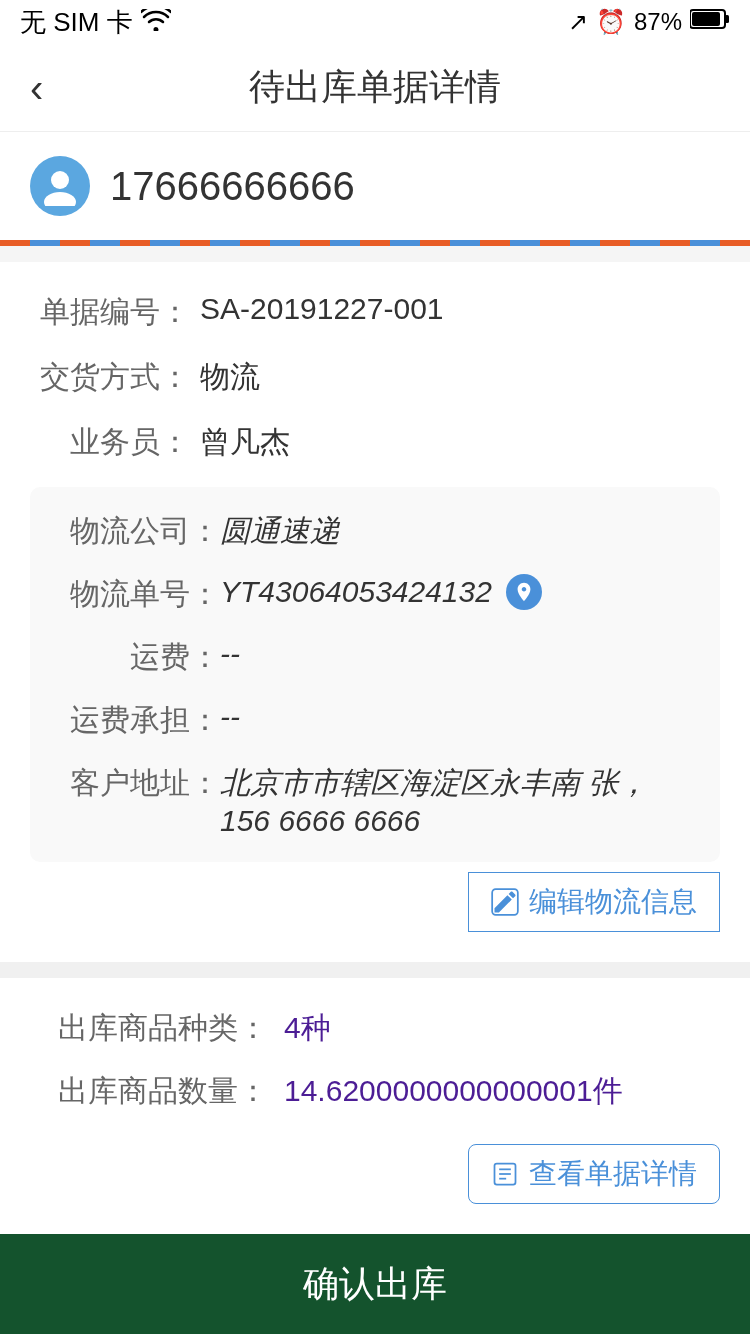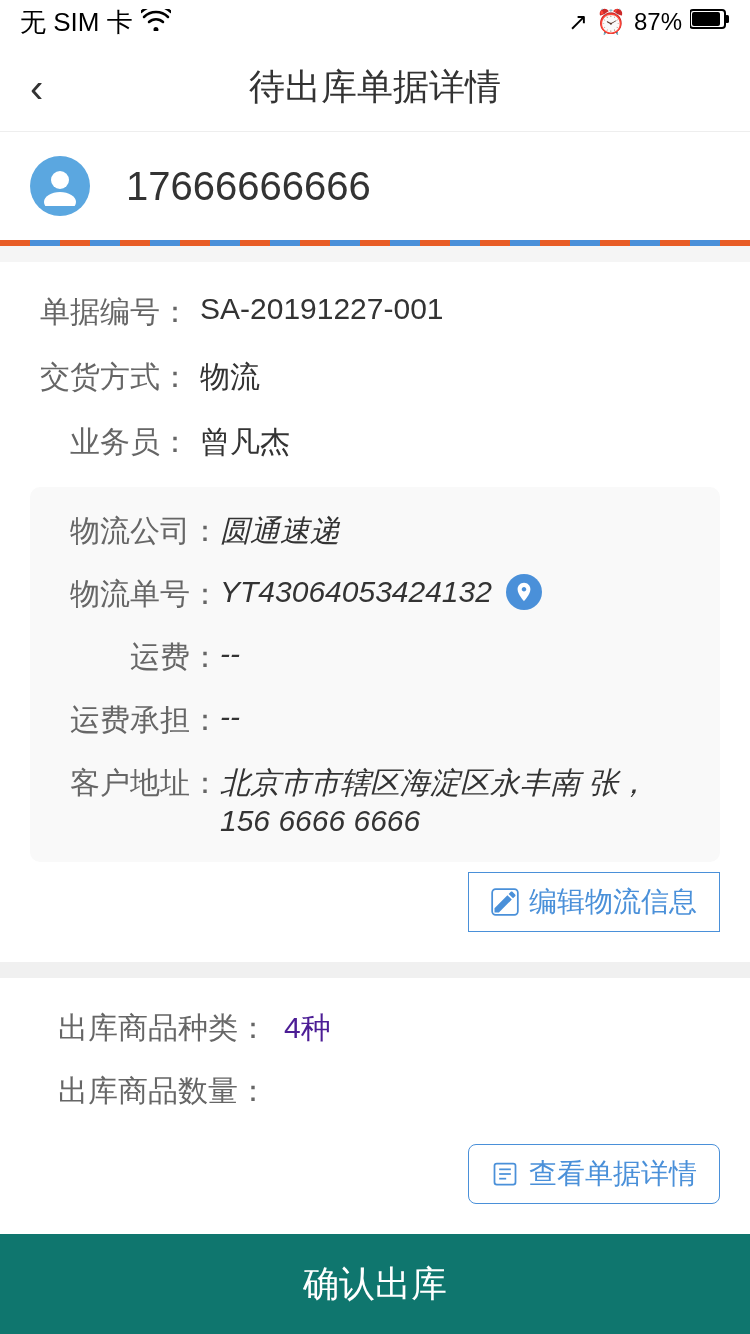--- a/index.html
+++ b/index.html
@@ -75,21 +75,21 @@
         #4a90d9 30px, #4a90d9 60px
       );
     }
 
     
     .user-section {
       background: #fff;
       padding: 24px 30px;
       display: flex;
       align-items: center;
-      gap: 36px;
+      gap: 20px;
     }
     .user-avatar {
       width: 60px;
       height: 60px;
       background: #5ba7e0;
       border-radius: 50%;
       display: flex;
       align-items: center;
       justify-content: center;
       flex-shrink: 0;
@@ -245,21 +245,21 @@
       clear: both;
     }
 
     
     .bottom-btn {
       position: fixed;
       bottom: 0;
       left: 0;
       width: 750px;
       height: 100px;
-      background: #0f766e;
+      background: #14532d;
       display: flex;
       align-items: center;
       justify-content: center;
       font-size: 36px;
       color: #fff;
       font-weight: 500;
       cursor: pointer;
     }
 
     
@@ -370,20 +370,21 @@
 
 <div style="height:16px;background:#f0f0f0;"></div>
 
 <div class="goods-section">
   <div class="goods-row">
     <span class="goods-label">出库商品种类：</span>
     <span class="goods-value">4种</span>
   </div>
   <div class="goods-row">
     <span class="goods-label">出库商品数量：</span>
+    <span class="goods-value">14.6200000000000001件</span>
   </div>
 
   <div class="clearfix">
     <div class="view-btn">
       <svg viewBox="0 0 24 24">
         <rect x="3" y="3" width="18" height="18" rx="2" fill="none" stroke="#4a90d9" stroke-width="1.5"></rect>
         <line x1="7" y1="8" x2="17" y2="8" stroke="#4a90d9" stroke-width="1.5"></line>
         <line x1="7" y1="12" x2="17" y2="12" stroke="#4a90d9" stroke-width="1.5"></line>
         <line x1="7" y1="16" x2="13" y2="16" stroke="#4a90d9" stroke-width="1.5"></line>
       </svg>

